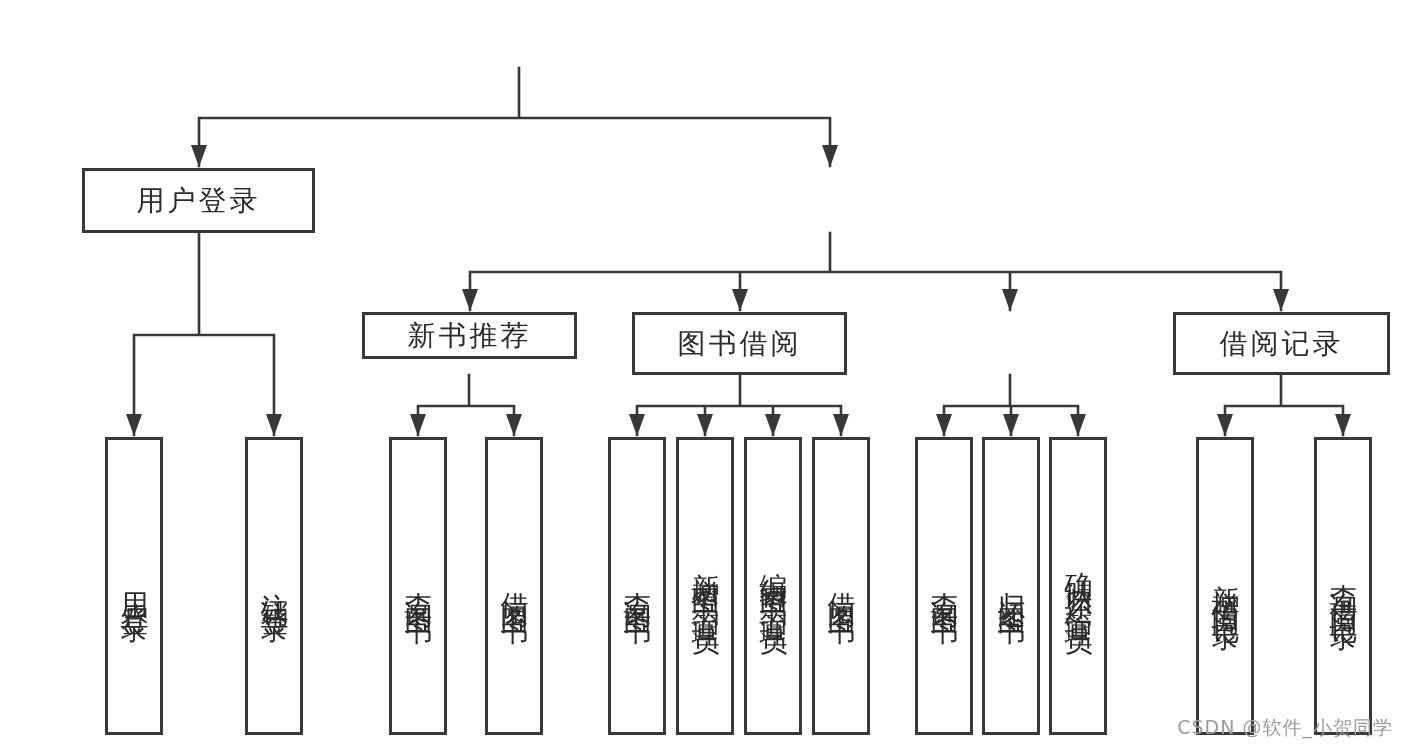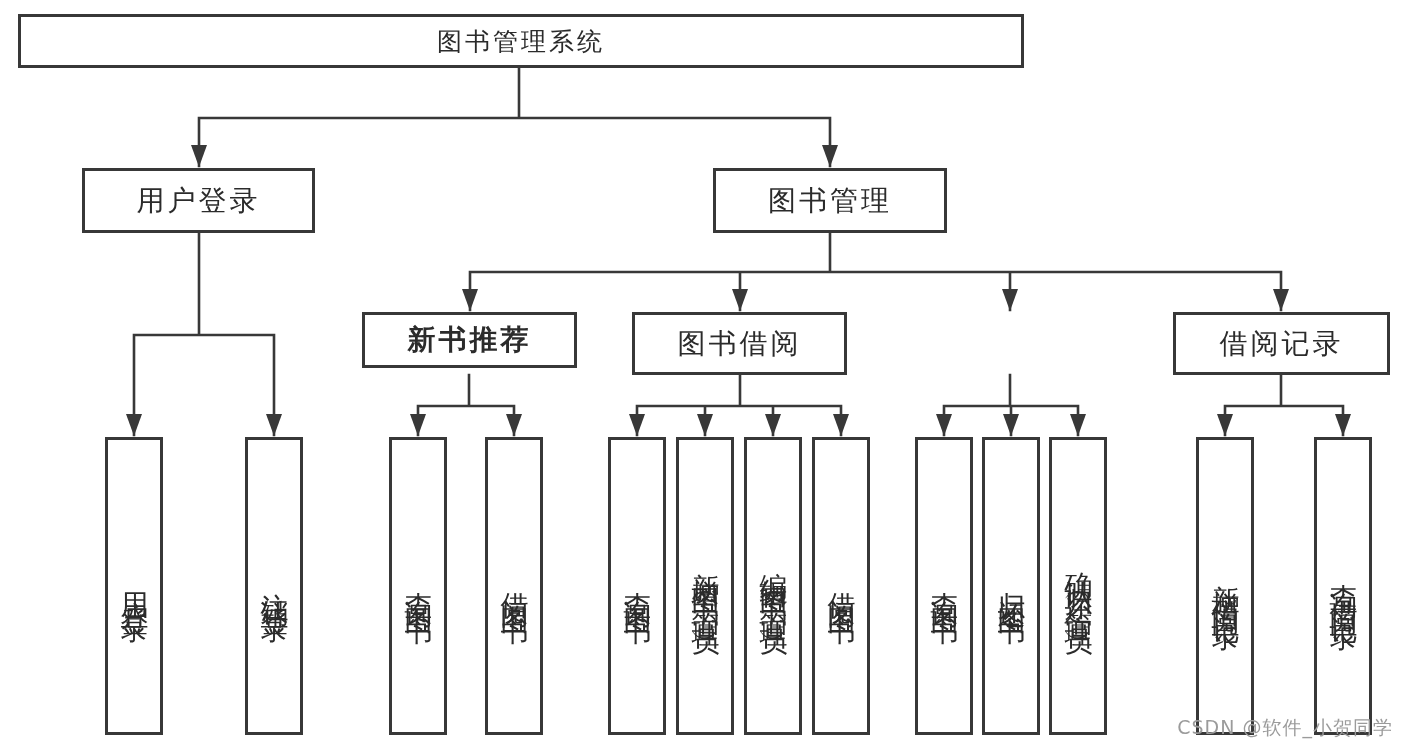--- a/index.html
+++ b/index.html
@@ -91,26 +91,24 @@
       <polygon points="765,414 781,414 773,436"></polygon>
       <polygon points="833,414 849,414 841,436"></polygon>
       <polygon points="936,414 952,414 944,436"></polygon>
       <polygon points="1003,414 1019,414 1011,436"></polygon>
       <polygon points="1070,414 1086,414 1078,436"></polygon>
       <polygon points="1217,414 1233,414 1225,436"></polygon>
       <polygon points="1335,414 1351,414 1343,436"></polygon>
     </g>
   </svg>
 
-  <div class="box" style="left:18px; top:14px; width:1006px; height:54px; font-size:25px;">图书管理系统</div>
 
   <div class="box" style="left:82px; top:168px; width:233px; height:65px;">用户登录</div>
-  <div class="box" style="left:713px; top:168px; width:234px; height:65px;">图书管理</div>
 
-  <div class="box" style="left:362px; top:312px; width:215px; height:56px;font-weight:bold;">新书推荐</div>
+  <div class="box" style="left:362px; top:312px; width:215px; height:47px;">新书推荐</div>
   <div class="box" style="left:632px; top:312px; width:215px; height:63px;">图书借阅</div>
   <div class="box" style="left:1173px; top:312px; width:217px; height:63px;">借阅记录</div>
 
   <div class="box v" style="left:105px; top:437px; width:58px; height:298px;">用户登录</div>
   <div class="box v" style="left:245px; top:437px; width:58px; height:298px;">注销登录</div>
 
   <div class="box v" style="left:389px; top:437px; width:58px; height:298px;">查询图书</div>
   <div class="box v" style="left:485px; top:437px; width:58px; height:298px;">借阅图书</div>
 
   <div class="box v" style="left:608px; top:437px; width:58px; height:298px;">查询图书</div>

